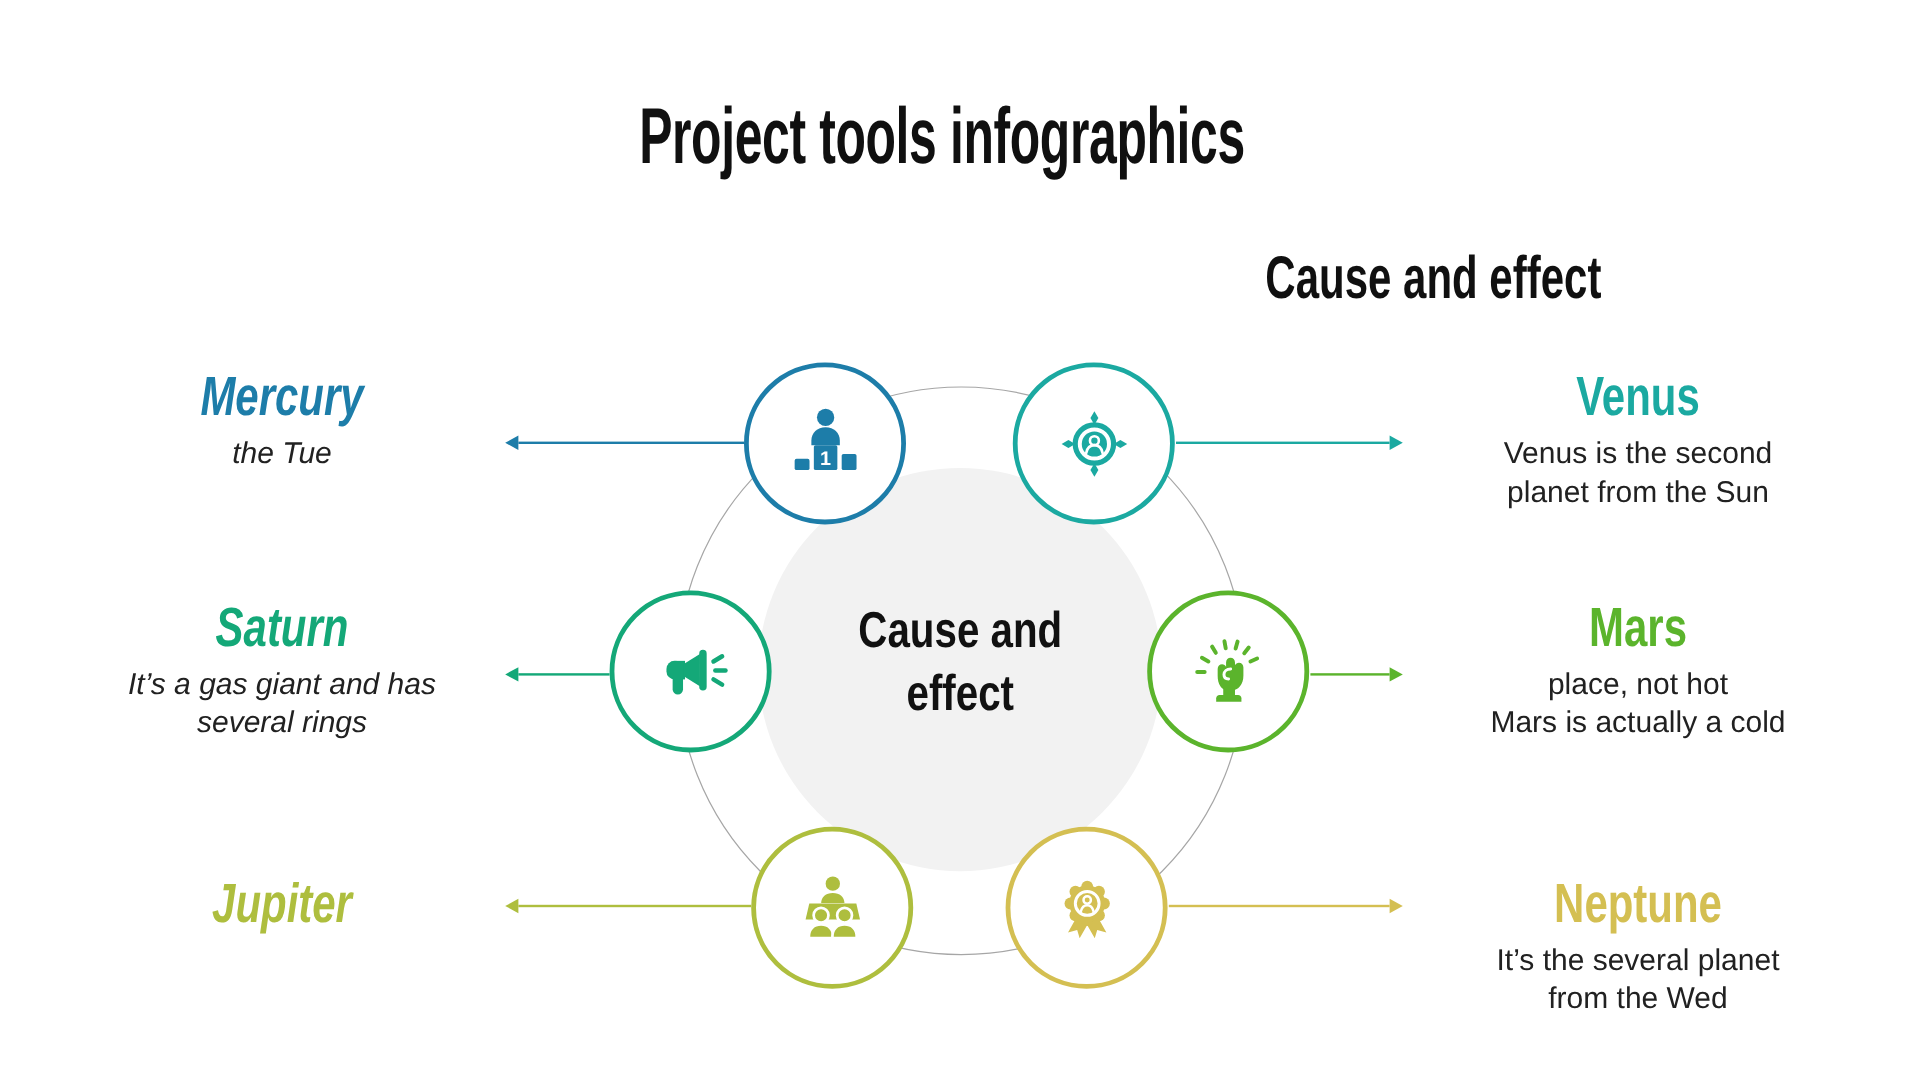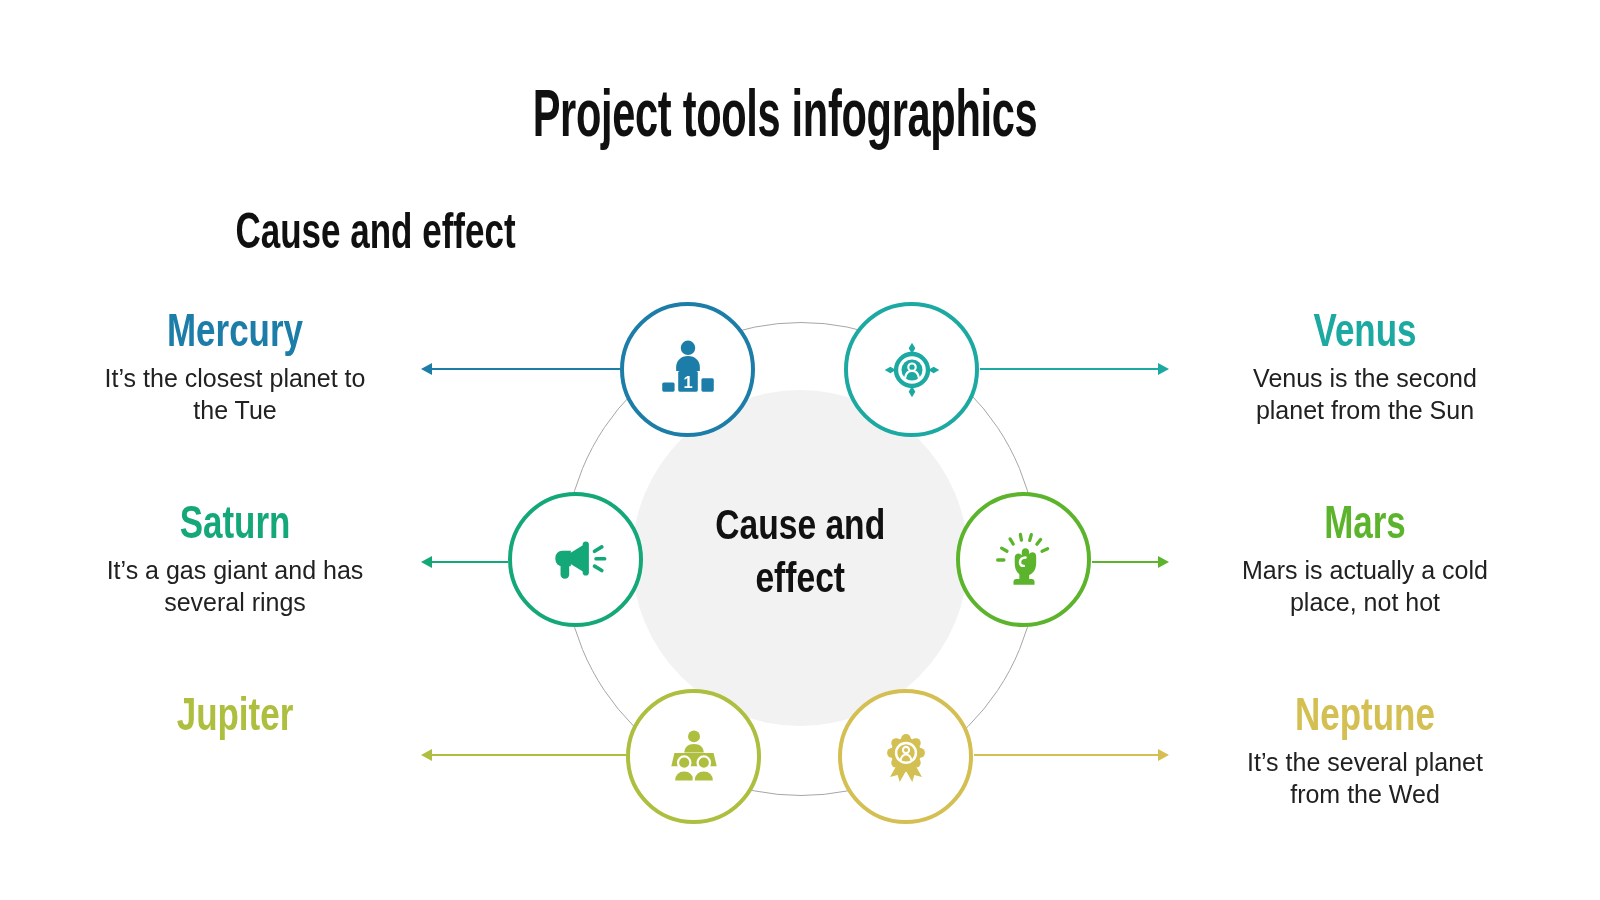--- a/index.html
+++ b/index.html
@@ -7,21 +7,21 @@
     position:relative; width:1600px; height:900px; background:#ffffff;
     font-family:"Liberation Sans", sans-serif; overflow:hidden;
   }
   
   .page-title {
     position:absolute; left:0; top:80px; width:1570px; text-align:center;
     font-size:66px; line-height:66px; font-weight:bold; color:#101010; margin:0;
   }
   .page-title .cond { display:block; transform:scaleX(0.63); letter-spacing:-0.5px; }
   .diagram-title {
-    position:absolute; left:0; top:206px; width:1570px; text-align:left;
+    position:absolute; left:0; top:206px; width:1570px; text-align:right;
     font-size:50px; line-height:50px; font-weight:bold; color:#101010; margin:0;
   }
   .diagram-title .cond { display:block; transform:scaleX(0.70); }
   
   .ring {
     position:absolute; left:564px; top:322px; width:472px; height:472px;
     border:1.5px solid #a6a6a6; border-radius:50%; z-index:1;
   }
   .center-circle {
     position:absolute; left:632px; top:390px; width:336px; height:336px;
@@ -58,25 +58,25 @@
     border-left:11px solid; border-top:6px solid transparent; border-bottom:6px solid transparent;
   }
   .ar-mercury { left:432px;  top:368px; width:188px; }
   .ar-saturn  { left:432px;  top:561px; width:76px;  }
   .ar-jupiter { left:432px;  top:754px; width:194px; }
   .ar-venus   { left:980px;  top:368px; width:178px; }
   .ar-mars    { left:1092px; top:561px; width:66px;  }
   .ar-neptune { left:974px;  top:754px; width:184px; }
   
   .label { position:absolute; width:360px; text-align:center; z-index:4; }
-  .label.col-left  { left:55px; }
+  .label.col-left  { left:55px;font-style:italic; }
   .label.col-right { left:1185px; }
   .label.row1 { top:306px; }
   .label.row2 { top:498px; }
-  .label.row3 { top:690px; }
+  .label.row3 { top:728px; }
   .planet-name {
     font-size:46px; line-height:48px; font-weight:bold; margin:0;
     transform:scaleX(0.76);
   }
   .planet-desc { margin-top:8px; font-size:25px; line-height:32px; color:#212121; }
   .planet-desc span { display:block; }
 </style>
 </head>
 <body>
 
@@ -187,21 +187,20 @@
       </g>
       <circle cx="32" cy="28" r="9.6" fill="none" stroke="#ffffff" stroke-width="2.4"></circle>
       <circle cx="32" cy="25.2" r="3" fill="none" stroke="#ffffff" stroke-width="2"></circle>
       <path d="M26.8 34.6c.9-3.4 2.8-5.1 5.2-5.1s4.3 1.7 5.2 5.1" fill="none" stroke="#ffffff" stroke-width="2" stroke-linecap="round"></path>
     </svg>
   </div>
 
   <div class="label col-left row1">
     <div class="planet-name" style="color: rgb(29, 125, 169);">Mercury</div>
     <div class="planet-desc">
-      <span>It’s the closest planet to</span>
       <span>the Tue</span>
     </div>
   </div>
 
   <div class="label col-right row1">
     <div class="planet-name" style="color: rgb(27, 169, 161);">Venus</div>
     <div class="planet-desc">
       <span>Venus is the second</span>
       <span>planet from the Sun</span>
     </div>
@@ -211,22 +210,22 @@
     <div class="planet-name" style="color: rgb(20, 168, 120);">Saturn</div>
     <div class="planet-desc">
       <span>It’s a gas giant and has</span>
       <span>several rings</span>
     </div>
   </div>
 
   <div class="label col-right row2">
     <div class="planet-name" style="color: rgb(91, 180, 44);">Mars</div>
     <div class="planet-desc">
+      <span>place, not hot</span>
       <span>Mars is actually a cold</span>
-      <span>place, not hot</span>
     </div>
   </div>
 
   <div class="label col-left row3">
     <div class="planet-name" style="color: rgb(174, 190, 62);">Jupiter</div>
   </div>
 
   <div class="label col-right row3">
     <div class="planet-name" style="color: rgb(212, 191, 82);">Neptune</div>
     <div class="planet-desc">

